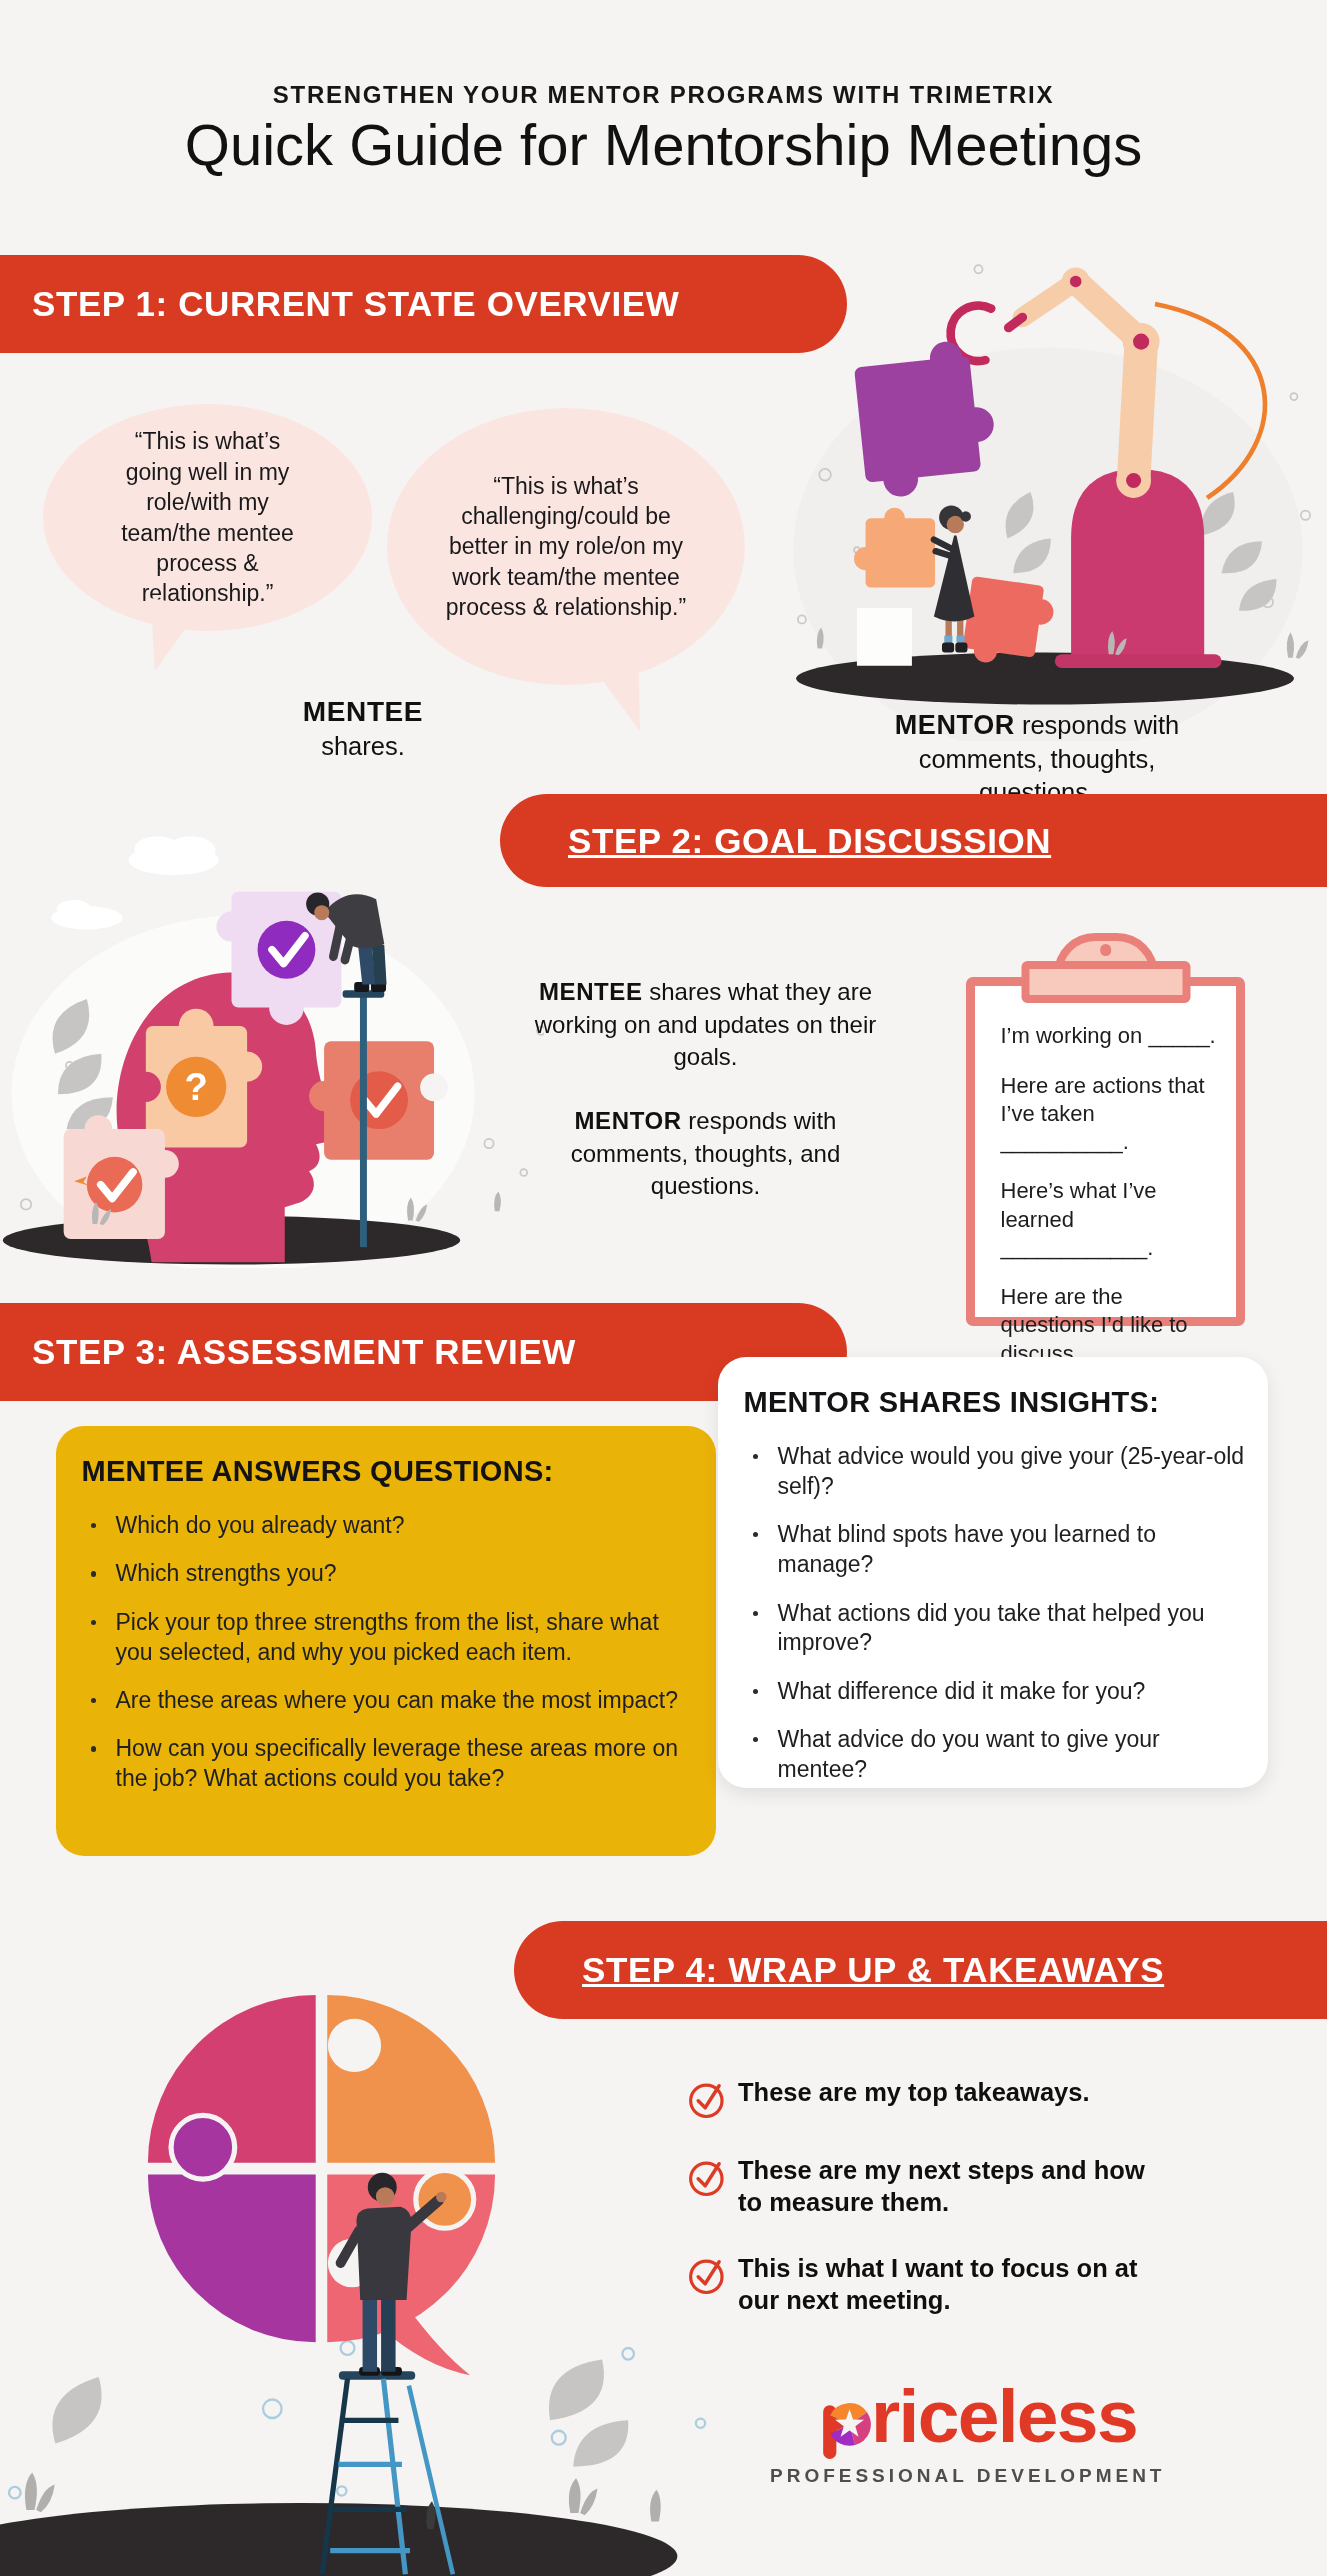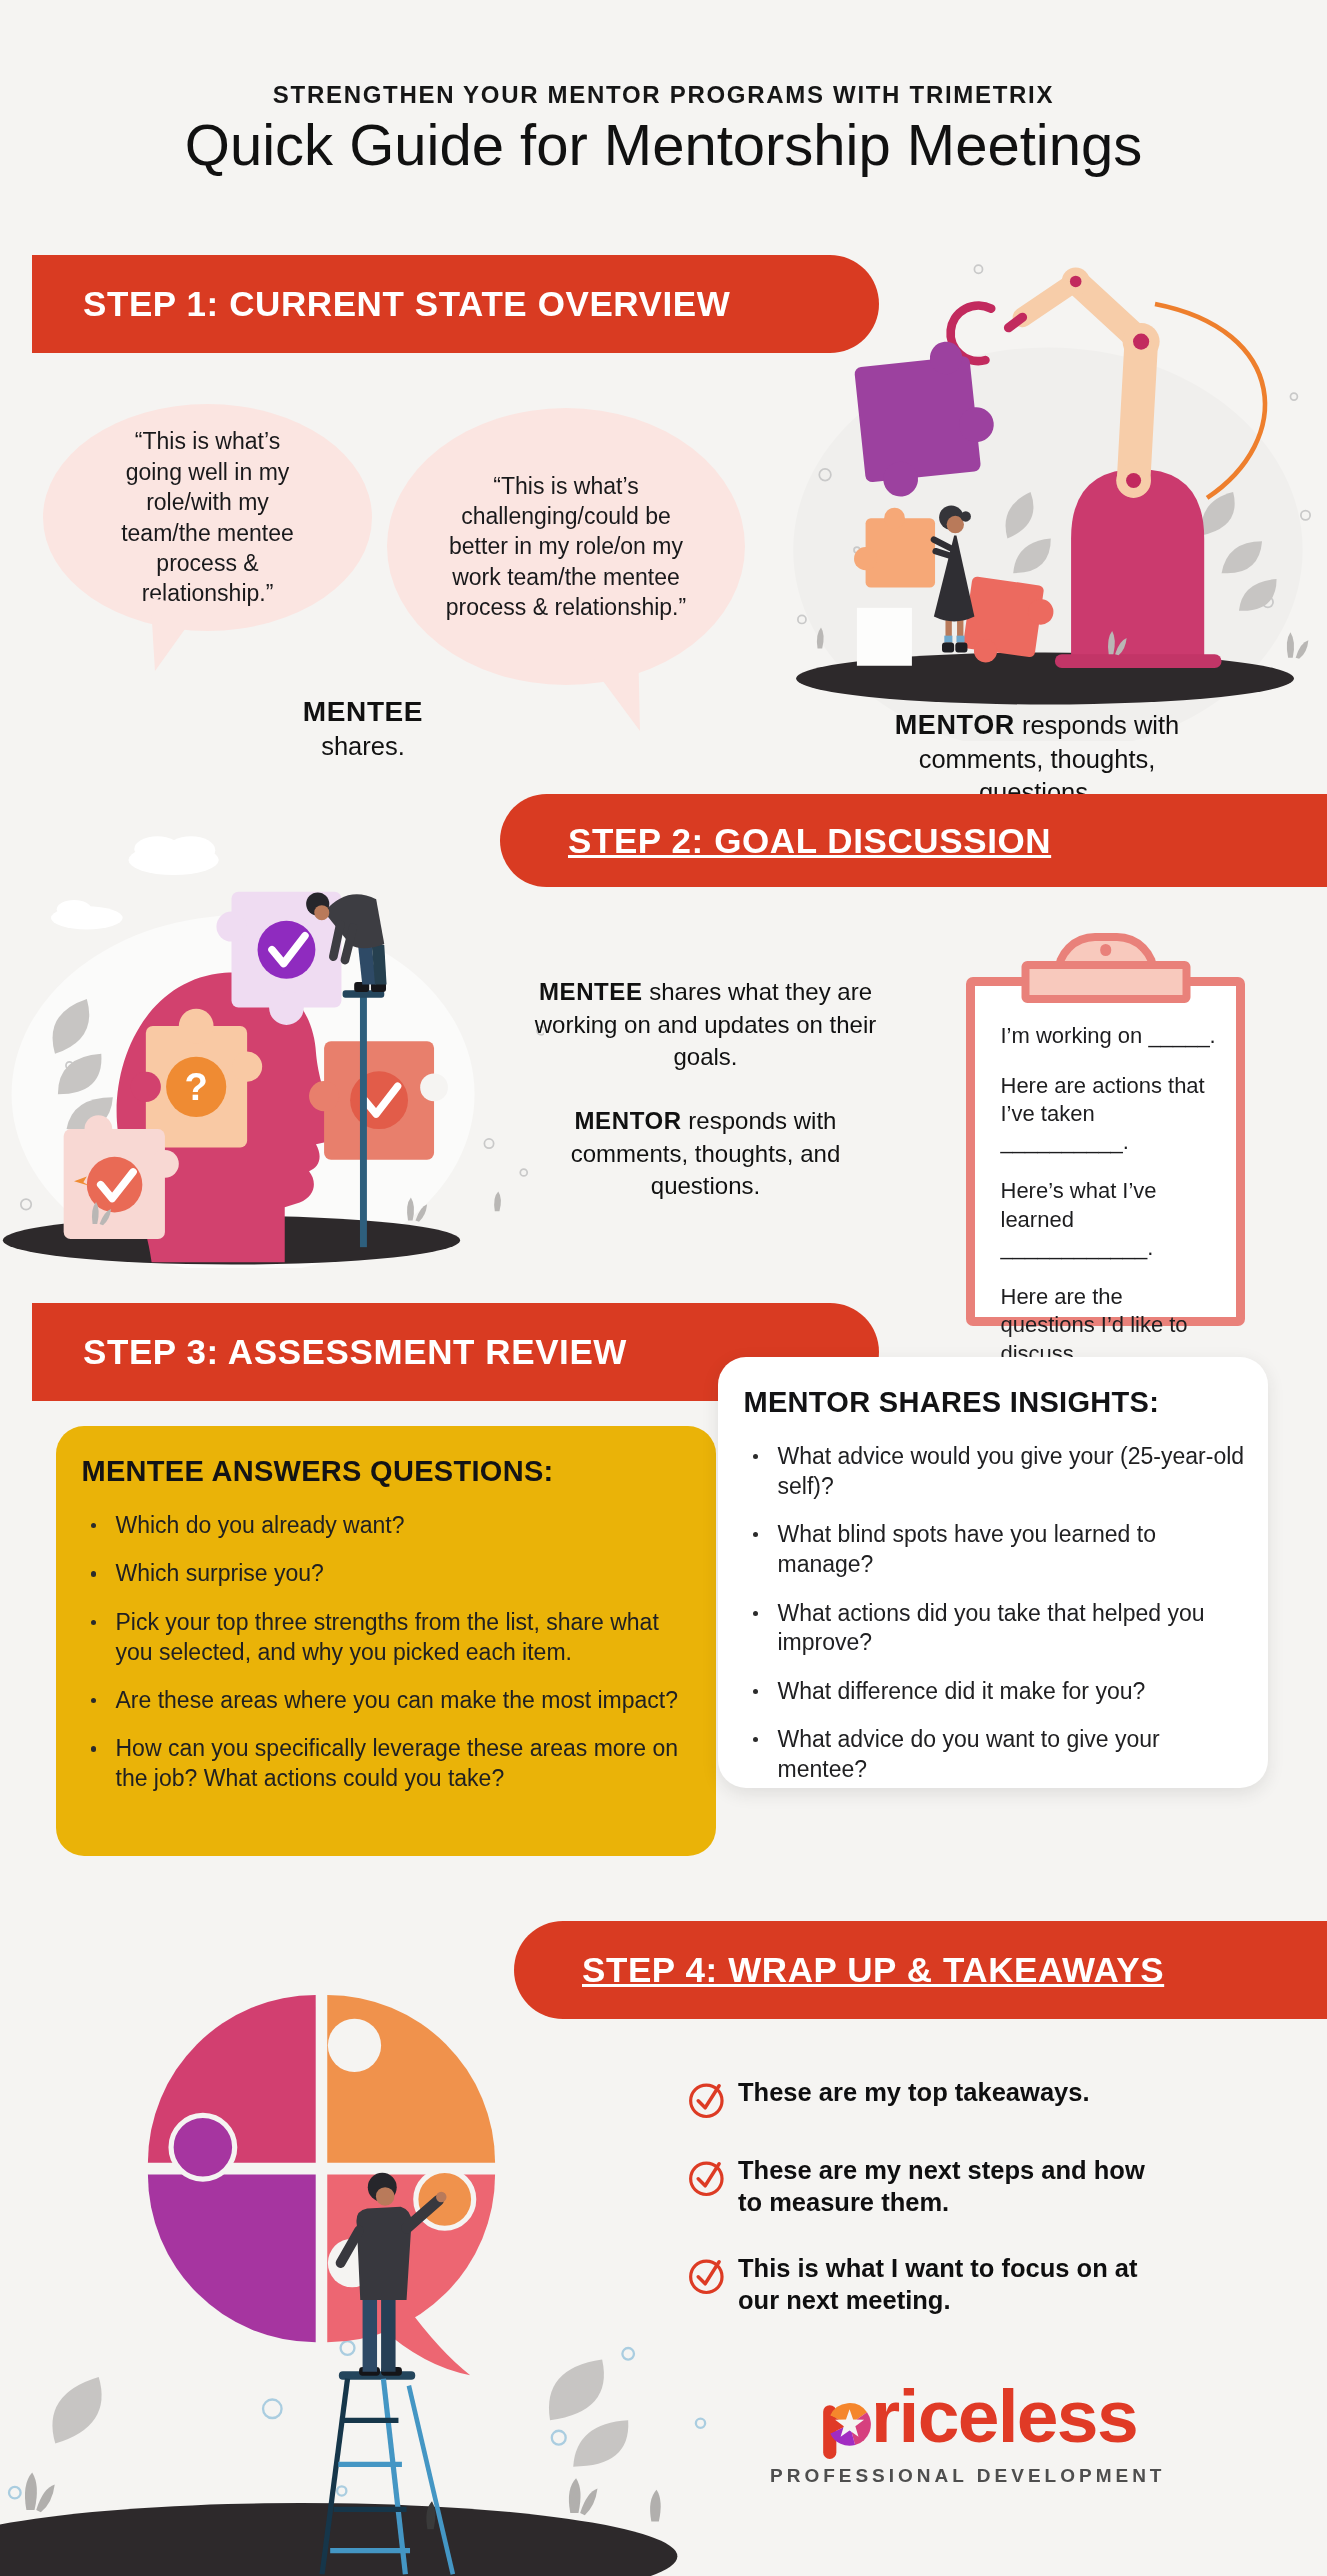--- a/index.html
+++ b/index.html
@@ -2,21 +2,21 @@
 <html style="font-size:9.3px"><head>
 <meta charset="utf-8">
 <style>
   html,body{margin:0;padding:0;}
   body{font-family:"Liberation Sans",sans-serif;background:#e8e8e8;}
   #poster{position:relative;width:1327px;height:2576px;background:#f5f4f2;overflow:hidden;margin:0 auto;}
   .abs{position:absolute;}
   .kicker{top:81px;left:0;width:100%;text-align:center;font-size:24px;font-weight:700;letter-spacing:1.7px;color:#161616;}
   .title{top:113px;left:0;width:100%;text-align:center;font-size:58px;font-weight:400;color:#111;letter-spacing:0px;line-height:1.1;}
   .banner{background:#d93b22;color:#fff;font-weight:700;font-size:35px;letter-spacing:0.6px;display:flex;align-items:center;box-sizing:border-box;}
-  .banner.from-left{border-radius:0 51px 51px 0;padding-left:51px;margin-left:32px;}
+  .banner.from-left{border-radius:0 51px 51px 0;padding-left:32px;}
   .banner.from-right{border-radius:51px 0 0 51px;padding-left:68px;text-decoration:underline;}
   .bubble{background:#fbe5e1;border-radius:50%;display:flex;align-items:center;justify-content:center;text-align:center;color:#19191b;}
   .bubble .btxt{font-size:23px;line-height:1.32;}
   .bubble .tail{position:absolute;width:0;height:0;}
   .bubble1 .tail{bottom:-42px;left:101px;border-left:17.4px solid transparent;border-right:34px solid transparent;border-top:71px solid #fbe5e1;transform:rotate(10deg);}
   .bubble2 .tail{bottom:-49px;right:98px;border-left:36px solid transparent;border-right:15px solid transparent;border-top:79px solid #fbe5e1;transform:rotate(-12deg);}
   .caption{text-align:center;color:#111;font-size:25.5px;line-height:1.3;}
   .caption .b{font-weight:700;letter-spacing:0.6px;}
   .mid-text{text-align:center;color:#111;font-size:24px;line-height:1.36;}
   .mid-text p{margin:0 0 31px 0;}
@@ -251,21 +251,21 @@
   </div>
 
   <div class="abs banner from-left" style="top:1303px;left:0;width:847px;height:98px;">
     <span>STEP 3: ASSESSMENT REVIEW</span>
   </div>
 
   <div class="abs card card-pink" style="left:56px;top:1426px;width:660px;height:430px;">
     <h3>MENTEE ANSWERS QUESTIONS:</h3>
     <ul>
       <li>Which do you already want?</li>
-      <li>Which surprise you?</li>
+      <li>Which strengths you?</li>
       <li>Pick your top three strengths from the list, share what you selected, and why you picked each item.</li>
       <li>Are these areas where you can make the most impact?</li>
       <li>How can you specifically leverage these areas more on the job? What actions could you take?</li>
     </ul>
   </div>
   <div class="abs card card-white" style="left:718px;top:1357px;width:550px;height:431px;">
     <h3>MENTOR SHARES INSIGHTS:</h3>
     <ul>
       <li>What advice would you give your (25-year-old self)?</li>
       <li>What blind spots have you learned to manage?</li>

